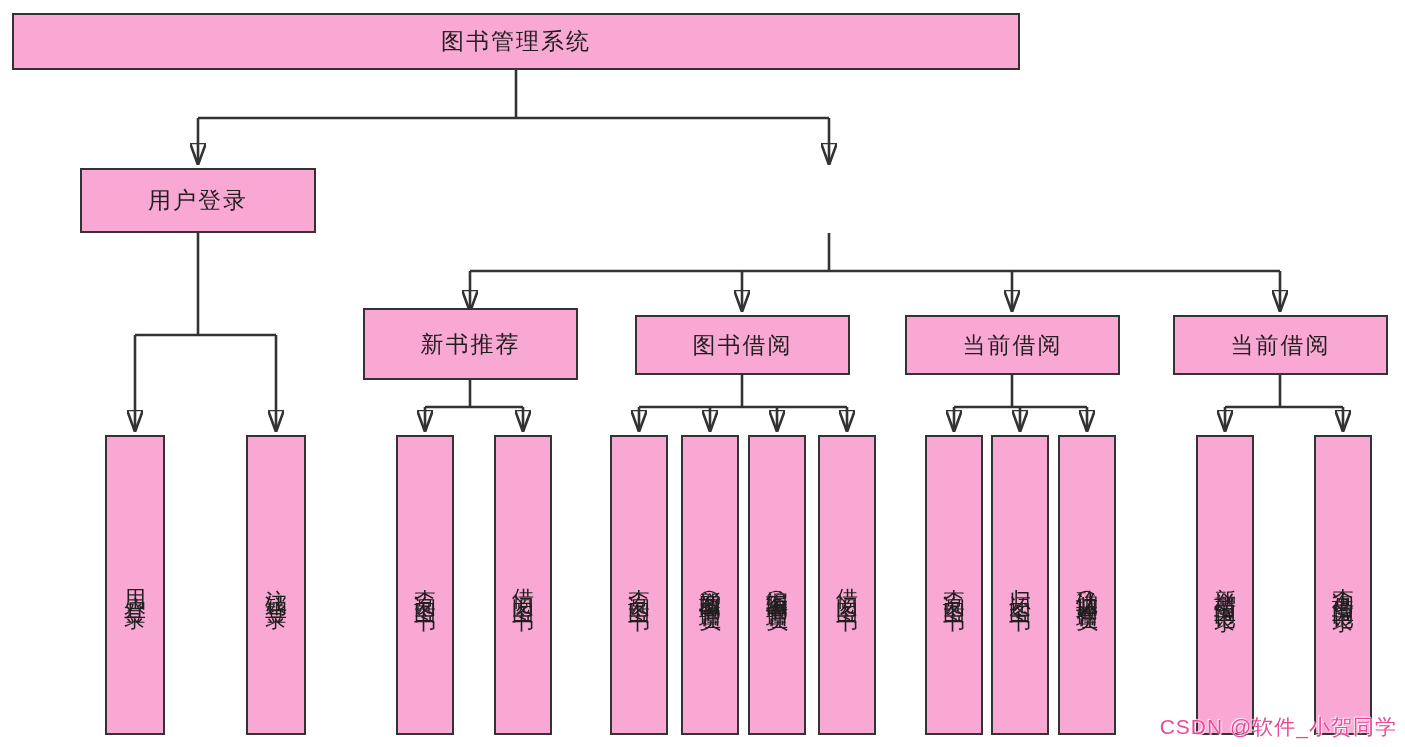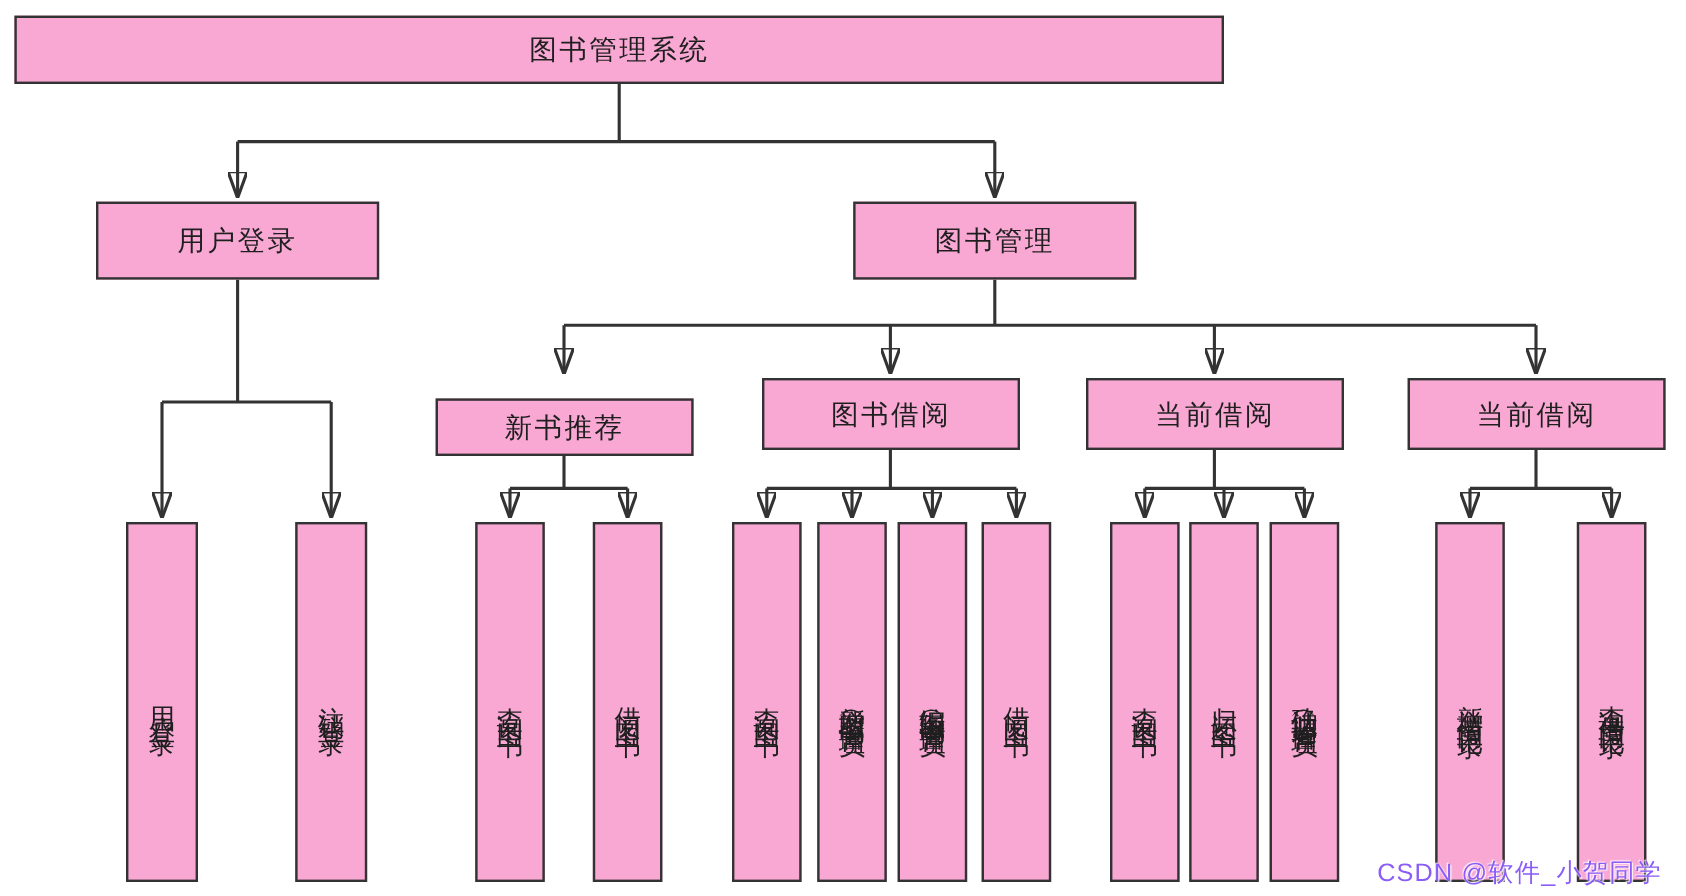--- a/index.html
+++ b/index.html
@@ -45,24 +45,24 @@
   .vnode {
     font-size: 22px;
     writing-mode: vertical-rl;
     text-orientation: upright;
     letter-spacing: 7px;
     line-height: 1;
     padding: 6px 0;
   }
   .watermark {
     position: absolute;
-    right: 20px;
+    right: 8px;
     bottom: 6px;
     font-size: 21px;
-    color: #8b5cf6;
+    color: #ec4899;
     letter-spacing: 1px;
     text-shadow: 1px 1px 1px rgba(255,255,255,0.95), -1px -1px 1px rgba(255,255,255,0.95);
     z-index: 5;
     white-space: nowrap;
   }
 </style>
 </head>
 <body>
 
 <div class="canvas">
@@ -111,23 +111,22 @@
 
     <path d="M1280 375 V407"></path>
     <path d="M1225 407 H1343"></path>
     <path d="M1225 407 V431" marker-end="url(#ah)"></path>
     <path d="M1343 407 V431" marker-end="url(#ah)"></path>
   </svg>
 
   <div class="node hnode" style="left:12px; top:13px; width:1008px; height:57px;">图书管理系统</div>
 
   <div class="node hnode" style="left:80px; top:168px; width:236px; height:65px;">用户登录</div>
-  <div class="node hnode" style="left:711px; top:168px; width:236px; height:65px;">图书管理</div>
 
-  <div class="node hnode" style="left:363px; top:332px; width:215px; height:48px;">新书推荐</div>
+  <div class="node hnode" style="left:363px; top:308px; width:215px; height:72px;">新书推荐</div>
   <div class="node hnode" style="left:635px; top:315px; width:215px; height:60px;">图书借阅</div>
   <div class="node hnode" style="left:905px; top:315px; width:215px; height:60px;">当前借阅</div>
   <div class="node hnode" style="left:1173px; top:315px; width:215px; height:60px;">当前借阅</div>
 
   <div class="node vnode" style="left:105px; top:435px; width:60px; height:300px;">用户登录</div>
   <div class="node vnode" style="left:246px; top:435px; width:60px; height:300px;">注销登录</div>
 
   <div class="node vnode" style="left:396px; top:435px; width:58px; height:300px;">查询图书</div>
   <div class="node vnode" style="left:494px; top:435px; width:58px; height:300px;">借阅图书</div>
 

